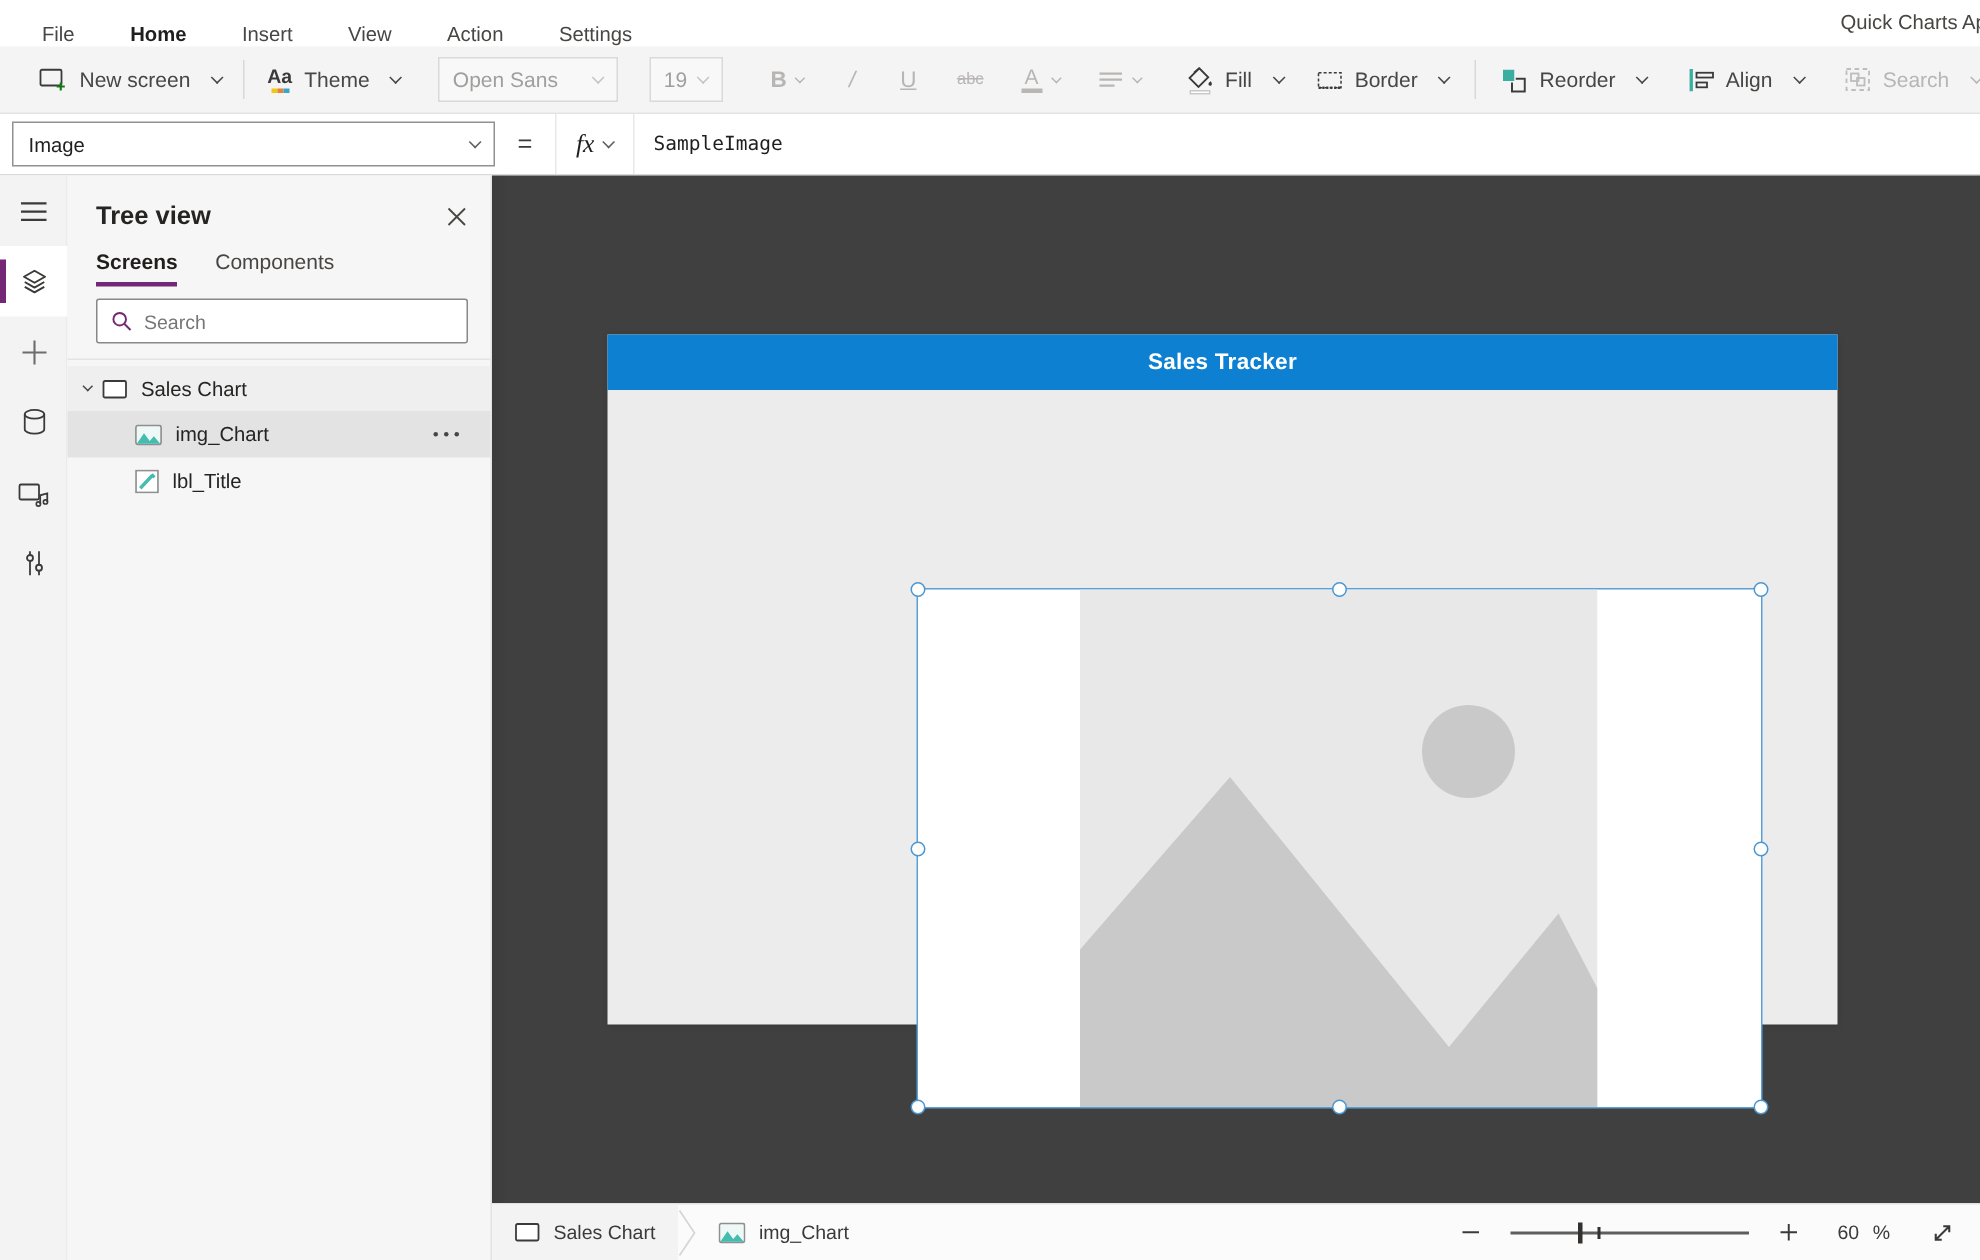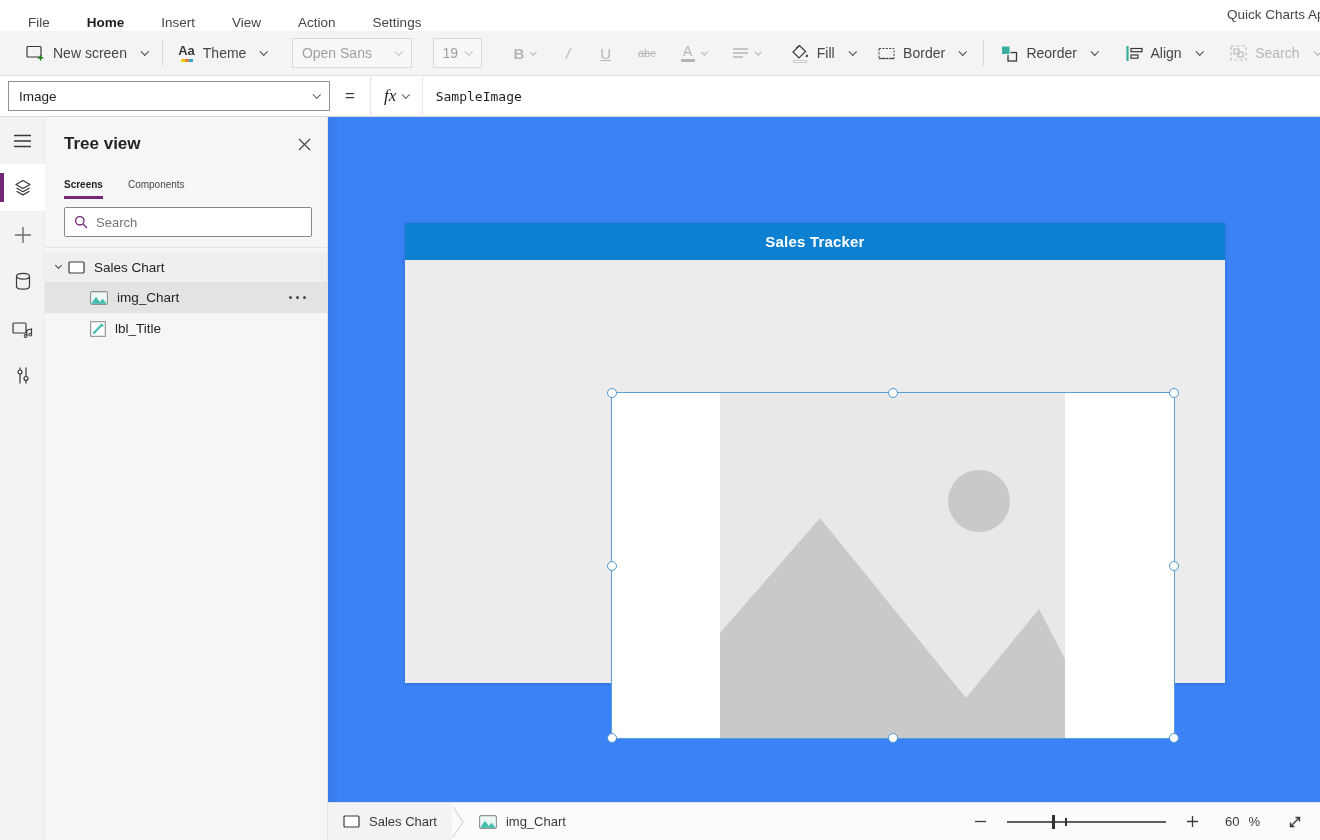--- a/index.html
+++ b/index.html
@@ -43,41 +43,41 @@
   
   .rail { position:absolute; top:117px; bottom:0; left:0; width:45px; background:#f3f3f3; border-right:1px solid #ebebeb; }
   .rail-item { width:45px; height:47px; display:flex; align-items:center; justify-content:center; color:#3b3a39; position:relative; }
   .rail-item.active { background:#fff; }
   .rail-item.active::before { content:""; position:absolute; left:0; top:9px; bottom:9px; width:3.5px; background:#742774; }
 
   
   .panel { position:absolute; top:117px; bottom:0; left:45px; width:283px; background:#f6f6f6; border-right:1px solid #e3e3e3; }
   .panel-head { display:flex; justify-content:space-between; align-items:center; padding:17px 16px 0 19px; }
   .panel-title { font-size:17px; font-weight:600; color:#252423; }
-  .tabs { display:flex; gap:25px; margin:25px 0 0 19px; font-size:10px; }
+  .tabs { display:flex; gap:25px; margin:12px 0 0 19px; font-size:14px; }
   .tab { padding-bottom:6px; border-bottom:3px solid transparent; color:#484644; }
   .tab.active { font-weight:600; color:#201f1e; border-bottom-color:#742774; }
   .search-box { margin:8px 0 0 19px; width:248px; height:30px; background:#fff; border:1px solid #8a8886; border-radius:2px; display:flex; align-items:center; padding:0 9px; gap:8px; }
   .search-box input { border:none; outline:none; flex:1; font-family:"Liberation Sans", sans-serif; font-size:13px; color:#0f766e; background:transparent; }
   .search-box input::placeholder { color:#767676; }
   .tree { margin-top:10px; font-size:13.5px; color:#252423; }
   .tree-row { height:29px; display:flex; align-items:center; position:relative; }
   .tree-row .lbl { margin-left:9px; }
   .row-app { padding-left:42px; }
   .row-screen { padding-left:11px; background:#efefef; height:30px; }
   .row-screen .scr-icon { margin-left:7px; }
   .row-ctl { padding-left:45px; height:31px; }
   .row-ctl.selected { background:#e3e3e3; }
   .tree-div { height:1px; background:#e4e4e4; margin:3px 0 4px 0; }
   .dots { position:absolute; right:21px; top:14px; display:flex; gap:4px; }
   .dots i { width:3px; height:3px; border-radius:50%; background:#484644; display:block; }
   .expander { display:inline-block; width:5px; height:5px; border-right:1.2px solid #484644; border-bottom:1.2px solid #484644; transform:rotate(45deg); margin-top:-3px; }
 
   
-  .canvas { position:absolute; left:328px; top:117px; right:0; bottom:0; background:#3b82f6; }
+  .canvas { position:absolute; left:328px; top:117px; right:0; bottom:0; background:#404040; }
   .canvas::before { content:""; position:absolute; left:0; top:0; bottom:38px; width:12px; background:linear-gradient(to right, rgba(0,0,0,0.07), rgba(0,0,0,0)); pointer-events:none; }
   .screen { position:absolute; left:77px; top:106px; width:820px; height:460px; background:#ececec; box-shadow:0 1px 4px rgba(0,0,0,0.15); }
   .screen-header { height:37px; background:#0e80d1; color:#fff; display:flex; align-items:center; justify-content:center; font-size:15px; font-weight:600; letter-spacing:0.2px; }
   .img-control { position:absolute; left:207px; top:170px; width:562px; height:345px; background:#fff; box-shadow:0 0 0 1px #5b9fd6; }
   .placeholder { position:absolute; left:108px; top:0; width:345px; height:345px; }
   .handle { position:absolute; width:10px; height:10px; border-radius:50%; background:#fff; border:1.5px solid #4a97d2; }
   .h-nw{left:-5px;top:-5px}.h-n{left:50%;margin-left:-5px;top:-5px}.h-ne{right:-5px;top:-5px}
   .h-w{left:-5px;top:50%;margin-top:-5px}.h-e{right:-5px;top:50%;margin-top:-5px}
   .h-sw{left:-5px;bottom:-5px}.h-s{left:50%;margin-left:-5px;bottom:-5px}.h-se{right:-5px;bottom:-5px}
 

